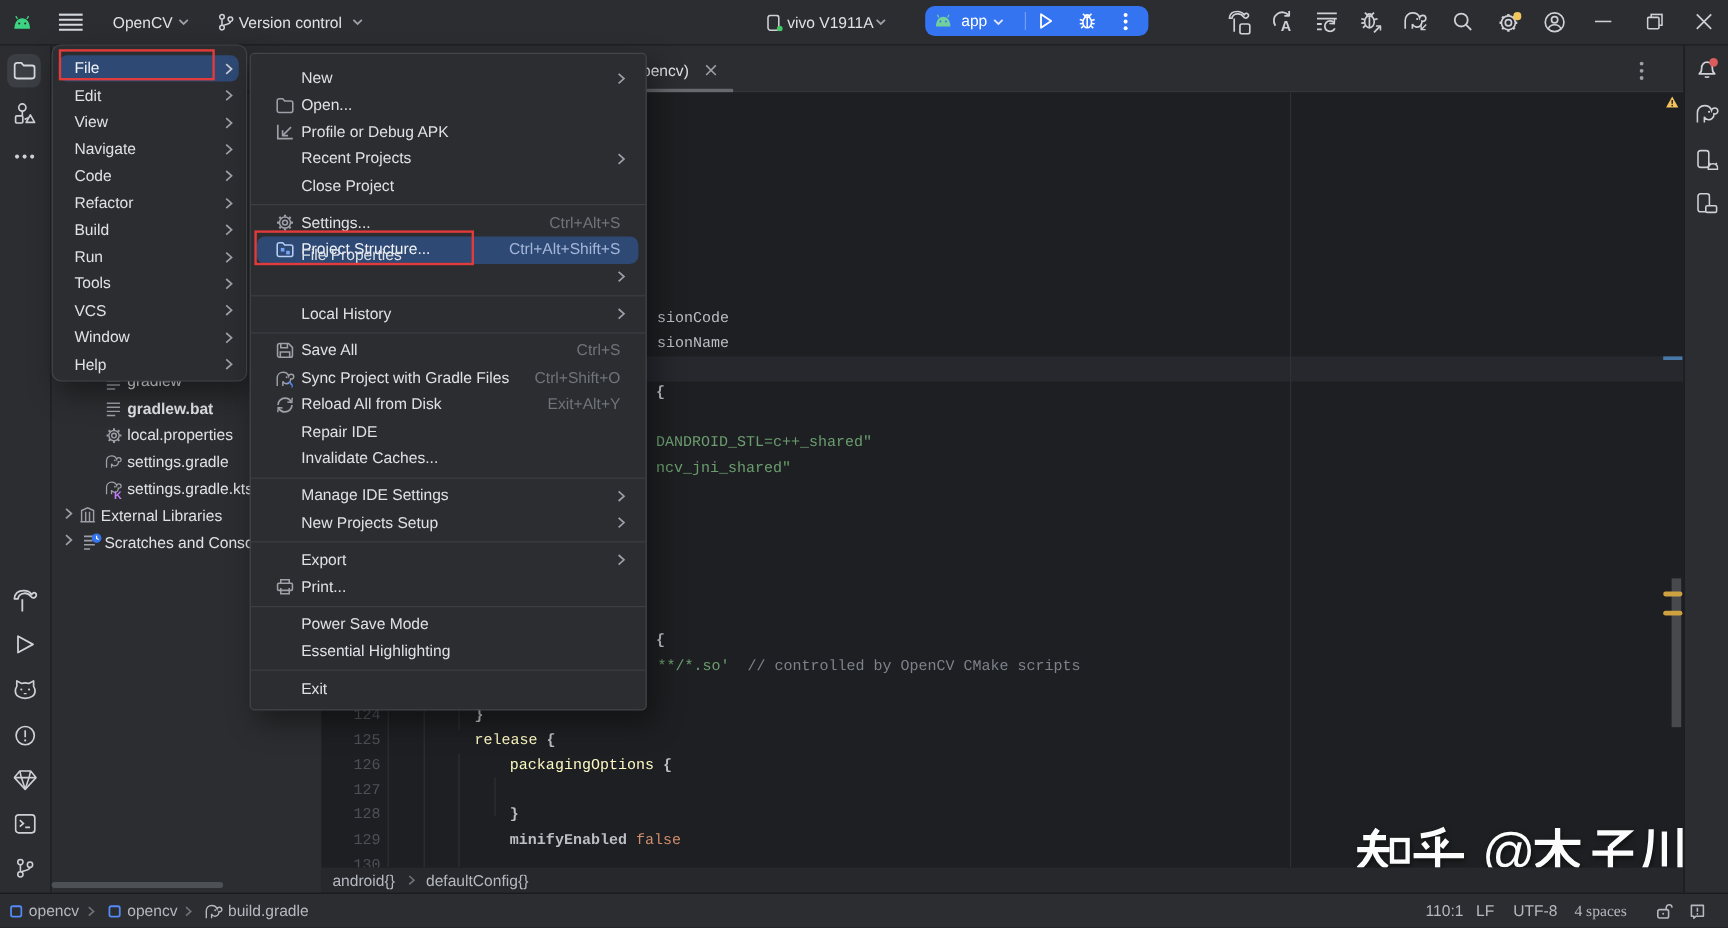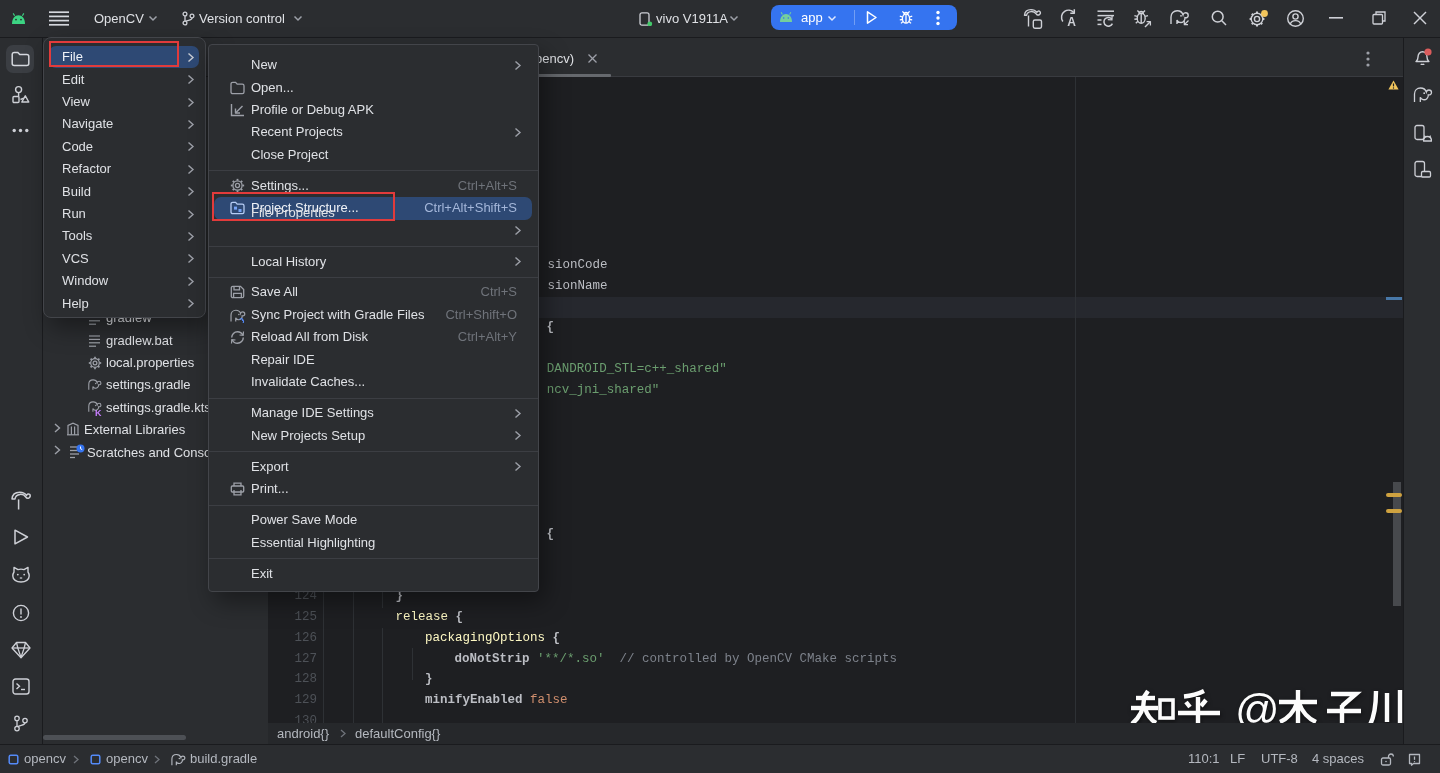--- a/index.html
+++ b/index.html
@@ -305,21 +305,21 @@
   <div class="a txt" style="left:63px;top:230px;">gradlew</div>
 
   <svg class="ic" style="left:45px;top:256px;" width="13" height="15" viewBox="0 0 13 15">
       <g stroke="#9da0a8" stroke-width="1.2">
         <line x1="1" y1="3" x2="12" y2="3"></line>
         <line x1="1" y1="6.4" x2="12" y2="6.4"></line>
         <line x1="1" y1="9.8" x2="12" y2="9.8"></line>
         <line x1="1" y1="13.2" x2="8" y2="13.2"></line>
       </g>
     </svg>
-  <div class="a txt" style="left:63px;top:253px;">gradlew.bat</div>
+  <div class="a txt" style="left:63px;top:253px;font-weight:bold;">gradlew.bat</div>
 
   <svg class="ic" style="left:45px;top:279px;" width="14" height="14" viewBox="0 0 14 14">
     <g fill="none" stroke="#9da0a8" stroke-width="1.2">
       <circle cx="7" cy="7" r="1.9"></circle>
         <circle cx="7" cy="7" r="4.3"></circle>
       <g stroke-width="1.7">
         <line x1="7" y1="0.8" x2="7" y2="2.4"></line>
           <line x1="7" y1="11.6" x2="7" y2="13.2"></line>
         <line x1="0.8" y1="7" x2="2.4" y2="7"></line>
           <line x1="11.6" y1="7" x2="13.2" y2="7"></line>
@@ -398,25 +398,25 @@
   <div class="a mono" style="left:0;top:592.2px;width:39px;text-align:right;color:#4d5157;">128</div>
   <div class="a mono" style="left:0;top:612.9px;width:39px;text-align:right;color:#4d5157;">129</div>
   <div class="a mono" style="left:0;top:633.6px;width:39px;text-align:right;color:#4d5157;">130</div>
 
   <div class="a mono c-def" style="left:269.5px;top:178.3px;">sionCode</div>
   <div class="a mono c-def" style="left:269.5px;top:199px;">sionName</div>
   <div class="a mono c-bold" style="left:268.6px;top:240.4px;">{</div>
   <div class="a mono c-s" style="left:268.7px;top:281.8px;">DANDROID_STL=c++_shared"</div>
   <div class="a mono c-s" style="left:268.7px;top:302.5px;">ncv_jni_shared"</div>
   <div class="a mono c-bold" style="left:268.6px;top:447.4px;">{</div>
+  <div class="a mono" style="left:269.9px;top:468.1px;"><span class="c-s">**/*.so'</span><span class="c-def">  </span><span class="c-c">// controlled by OpenCV CMake scripts</span></div>
 
   <div class="a mono c-bold" style="left:117.4px;top:509.4px;">}</div>
   <div class="a mono" style="left:117.4px;top:530.1px;"><span class="c-m">release</span> <span class="c-bold">{</span></div>
   <div class="a mono" style="left:146.9px;top:550.8px;"><span class="c-m">packagingOptions</span> <span class="c-bold">{</span></div>
-  <div class="a mono" style="left:176.4px;top:571.5px;"><span class="c-bold">doNotStrip</span> <span class="c-s">'**/*.so'</span>  <span class="c-c">// controlled by OpenCV CMake scripts</span></div>
   <div class="a mono c-bold" style="left:146.9px;top:592.2px;">}</div>
   <div class="a mono" style="left:146.9px;top:612.9px;"><span class="c-bold">minifyEnabled</span> <span class="c-k">false</span></div>
 
   <div class="a" style="left:1124.5px;top:405px;width:8px;height:124px;background:#47494d;"></div>
   <svg class="ic" style="left:1120px;top:3px;" width="11" height="10" viewBox="0 0 11 10">
     <path d="M5.5 0.5 L10.6 9.5 L0.4 9.5 Z" fill="#f2c55c"></path>
     <line x1="5.5" y1="3.4" x2="5.5" y2="6.4" stroke="#1e1f22" stroke-width="1.2"></line>
     <circle cx="5.5" cy="8" r="0.7" fill="#1e1f22"></circle>
   </svg>
   <div class="a" style="left:1118px;top:219.5px;width:16px;height:3.5px;background:#4878a8;"></div>
@@ -512,21 +512,21 @@
   <svg class="ic" style="left:170px;top:8px;" width="16" height="13" viewBox="0 0 21 17">
     <g fill="none" stroke="#b4b8bf" stroke-width="1.5">
       <path d="M2.5 16 L2.5 8 C2.5 4.5 5 2 8.5 2 C11.3 2 13.5 3.5 14.3 6 C14.6 4.8 15.6 4 16.9 4 C18.4 4 19.5 5.1 19.5 6.6 C19.5 8.3 18 9.3 16.3 8.8 C16.5 12 14 14.3 11 13.6 C9.7 13.3 8.7 12.4 8.3 11.2 L8.3 16"></path>
       <circle cx="12.2" cy="7.2" r="1" fill="#b4b8bf" stroke="none"></circle>
     </g>
   </svg>
   <div class="a" style="left:190px;top:5px;color:#b4b8bf;font-size:13px;line-height:18px;">build.gradle</div>
   <div class="a" style="left:1188px;top:5px;color:#b4b8bf;font-size:13px;line-height:18px;">110:1</div>
   <div class="a" style="left:1230px;top:5px;color:#b4b8bf;font-size:13px;line-height:18px;">LF</div>
   <div class="a" style="left:1261px;top:5px;color:#b4b8bf;font-size:13px;line-height:18px;">UTF-8</div>
-  <div class="a" style="left:1312px;top:5px;color:#b4b8bf;font-size:13px;line-height:18px;">4 spaces</div>
+  <div class="a" style="left:1312px;top:5px;color:#b4b8bf;font-size:13px;line-height:18px;font-family:Liberation Serif, serif;">4 spaces</div>
   <svg class="ic" style="left:1380px;top:8px;" width="14" height="13" viewBox="0 0 14 13">
     <g fill="none" stroke="#b4b8bf" stroke-width="1.3">
       <rect x="1.5" y="5" width="9" height="7" rx="1.5"></rect>
       <path d="M8.5 5 L8.5 3.4 C8.5 2 9.5 1 11 1 C12.4 1 13.4 2 13.4 3.4"></path>
       <circle cx="6" cy="8.5" r="0.8" fill="#b4b8bf" stroke="none"></circle>
     </g>
   </svg>
   <svg class="ic" style="left:1408px;top:8px;" width="13" height="13" viewBox="0 0 13 13">
     <g fill="none" stroke="#b4b8bf" stroke-width="1.3">
       <path d="M1.5 1.5 L11.5 1.5 L11.5 10.5 L5.5 10.5 L3.5 12.2 L3.5 10.5 L1.5 10.5 Z" stroke-linejoin="round"></path>
@@ -618,21 +618,21 @@
   <div class="sep" style="left:0px;top:459.8px;width:329px;"></div>
   <div class="mi" style="left:42px;top:464.4px;">Power Save Mode</div>
   <div class="mi" style="left:42px;top:486.8px;">Essential Highlighting</div>
   <div class="sep" style="left:0px;top:513.3px;width:329px;"></div>
   <div class="mi" style="left:42px;top:517.8px;">Exit</div>
 
   <div class="sc" style="right:21px;top:129.8px;">Ctrl+Alt+S</div>
   <div class="sc" style="right:21px;top:152.2px;color:#a4b7da;margin-left:48px;">Ctrl+Alt+Shift+S</div>
   <div class="sc" style="right:21px;top:236.4px;">Ctrl+S</div>
   <div class="sc" style="right:21px;top:258.8px;">Ctrl+Shift+O</div>
-  <div class="sc" style="right:21px;top:281.2px;">Ctrl+Alt+Y</div>
+  <div class="sc" style="right:21px;top:281.2px;">Exit+Alt+Y</div>
 
   <svg class="chev" style="left:305px;top:14.7px;" width="8" height="11" viewBox="0 0 8 11">
       <path d="M1.5 1.5 L6 5.5 L1.5 9.5" fill="none" stroke="#9da0a8" stroke-width="1.4"></path>
     </svg>
   <svg class="chev" style="left:305px;top:81.9px;" width="8" height="11" viewBox="0 0 8 11">
       <path d="M1.5 1.5 L6 5.5 L1.5 9.5" fill="none" stroke="#9da0a8" stroke-width="1.4"></path>
     </svg>
   <svg class="chev" style="left:305px;top:180.1px;" width="8" height="11" viewBox="0 0 8 11">
       <path d="M1.5 1.5 L6 5.5 L1.5 9.5" fill="none" stroke="#9da0a8" stroke-width="1.4"></path>
     </svg>

